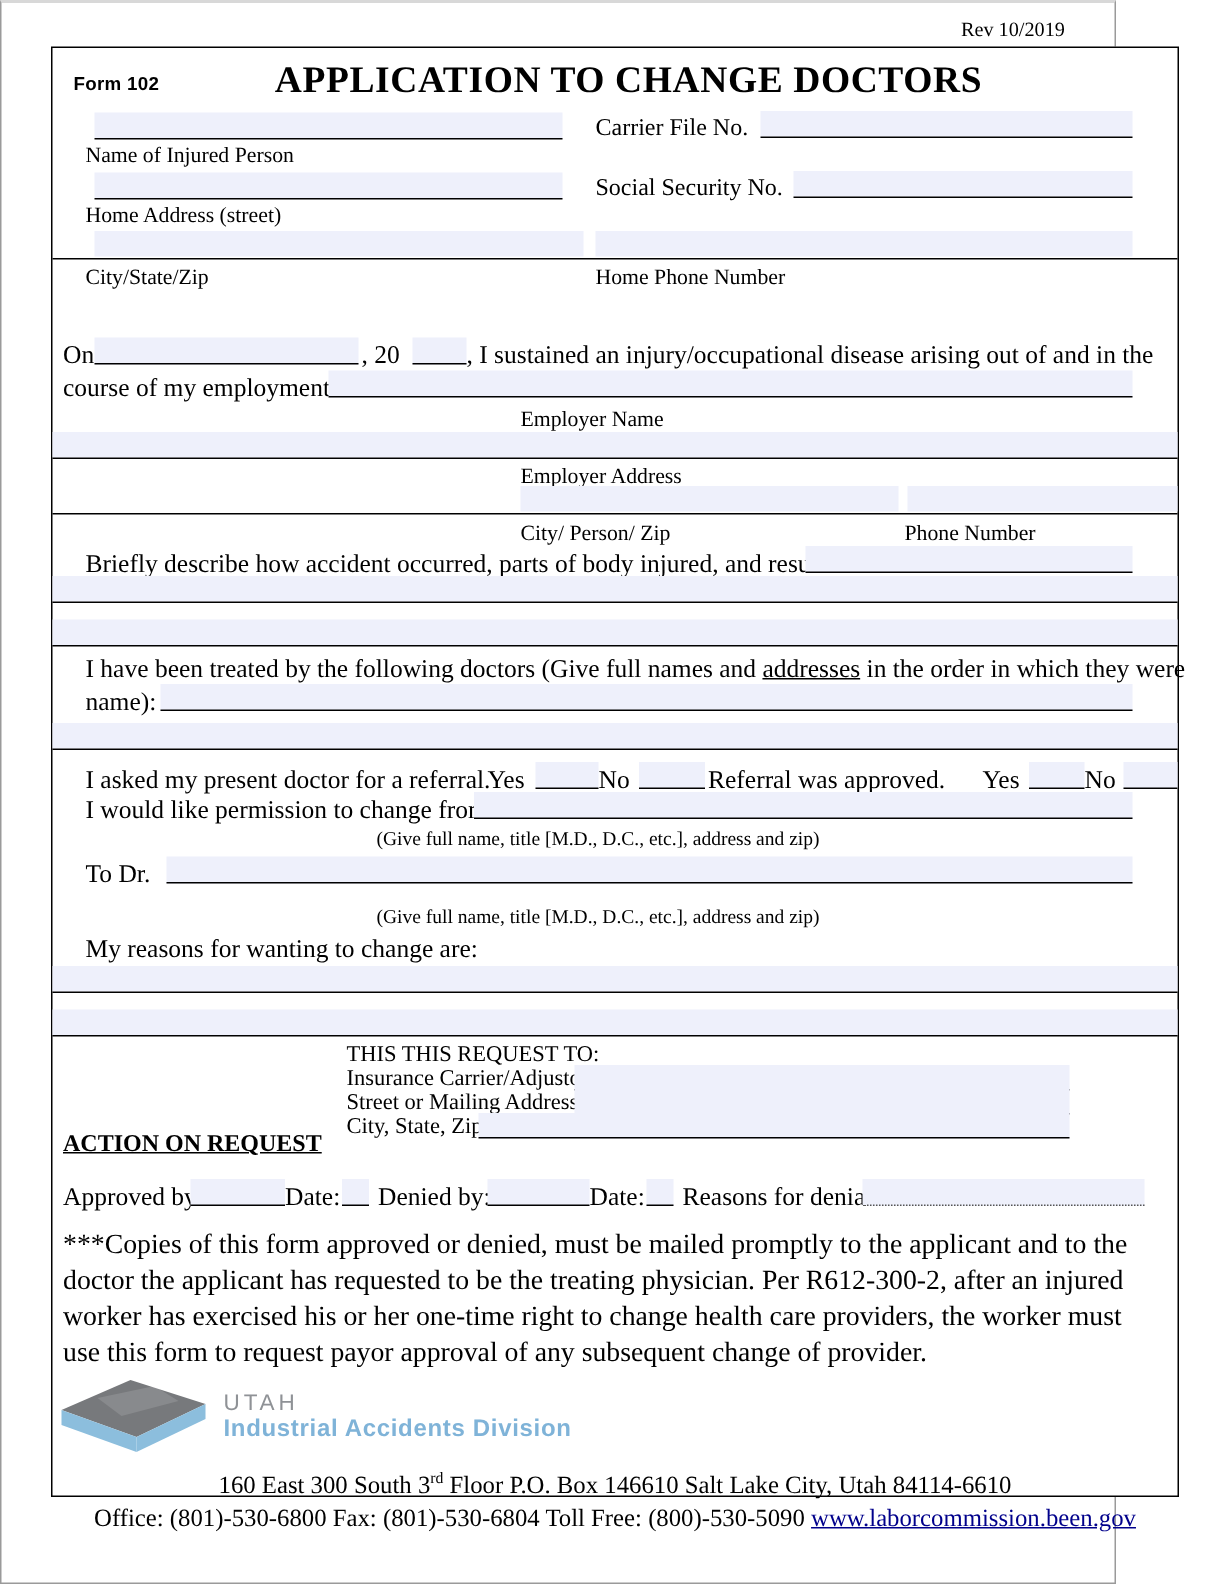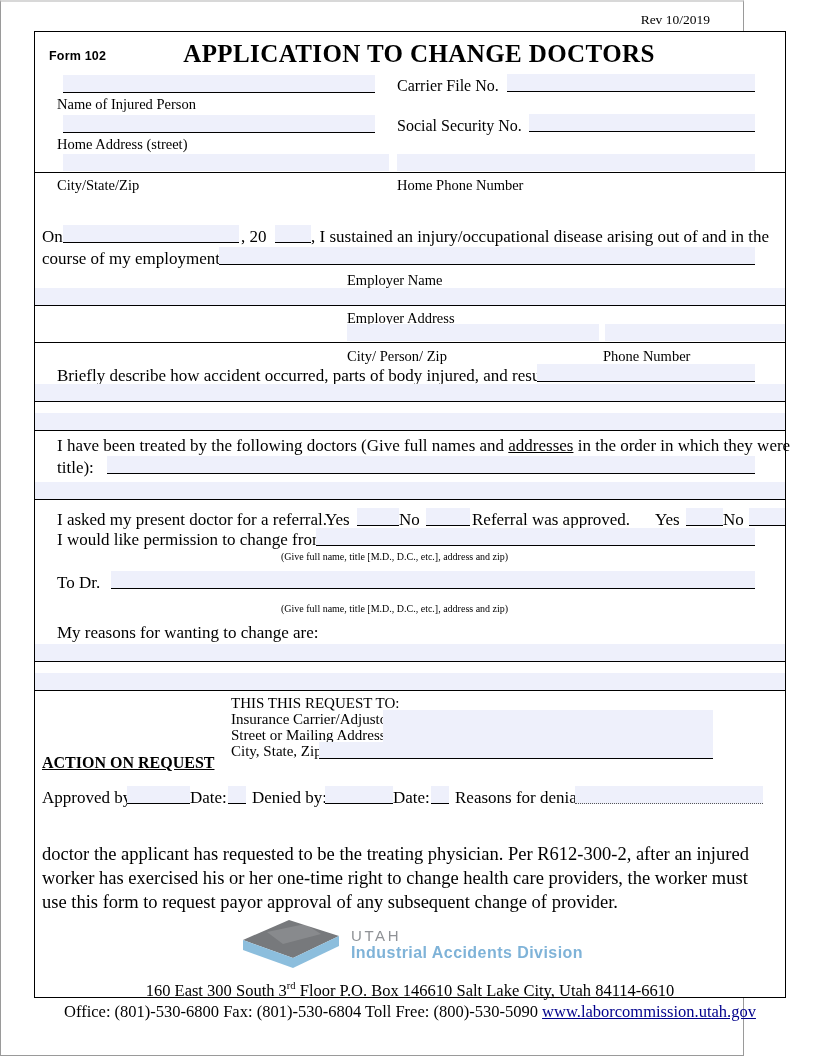--- a/index.html
+++ b/index.html
@@ -91,38 +91,37 @@
     font-weight: bold;
     font-size: 25px;
     letter-spacing: .4px;
     padding-left: 18px;
   }
 
   .lbl {
     font-size: 14.5px;
   }
   .lbl-sm {
-    font-size: 10px;
-    margin-left: 30px;
+    font-size: 13px;
   }
   .body-txt {
     font-size: 17px;
   }
   .note-txt {
     font-size: 18.5px;
   }
 
   
   .logo-wrap {
     position: absolute;
     left: 0; right: 0;
     top: 882px;
     height: 60px;
     display: flex;
-    justify-content: center;
+    justify-content: flex-start;
     align-items: center;
   }
   .logo-mark { width: 108px; height: 52px; flex: none; }
   .logo-text { margin-left: 6px; line-height: 1; }
   .logo-utah {
     font-family: "Liberation Sans", sans-serif;
     font-size: 15px;
     color: #8f9296;
     letter-spacing: 2.6px;
     display: block;
@@ -219,21 +218,21 @@
 
       <div class="shade" style="left:0px;top:352px;width:750px;height:17px;"></div>
       <div class="rule" style="left:0px;top:369px;width:750px;"></div>
 
       <div class="shade" style="left:0px;top:381px;width:750px;height:17px;"></div>
       <div class="rule" style="left:0px;top:398px;width:750px;"></div>
 
       <div class="txt body-txt" style="left:22px;top:404px;text-align:center;">
         <span>I have been treated by the following doctors (Give full names and </span><span style="text-decoration:underline;">addresses</span><span> in the order in which they were</span>
       </div>
-      <div class="txt body-txt" style="left:22px;top:426px;">title):</div>
+      <div class="txt body-txt" style="left:22px;top:426px;">name):</div>
       <div class="shade ul" style="left:72px;top:424px;width:648px;height:17px;"></div>
 
       <div class="shade" style="left:0px;top:450px;width:750px;height:17px;"></div>
       <div class="rule" style="left:0px;top:467px;width:750px;"></div>
 
       <div class="txt body-txt" style="left:22px;top:478px;">I asked my present doctor for a referral.</div>
       <div class="txt body-txt" style="left:290px;top:478px;">Yes</div>
       <div class="shade ul" style="left:322px;top:476px;width:42px;height:17px;"></div>
       <div class="txt body-txt" style="left:364px;top:478px;">No</div>
       <div class="shade ul" style="left:391px;top:476px;width:44px;height:17px;"></div>
@@ -273,20 +272,21 @@
       <div class="shade ul" style="left:92px;top:754px;width:63px;height:17px;"></div>
       <div class="txt body-txt" style="left:155px;top:756px;">Date:</div>
       <div class="shade ul" style="left:193px;top:754px;width:18px;height:17px;"></div>
       <div class="txt body-txt" style="left:217px;top:756px;">Denied by:</div>
       <div class="shade ul" style="left:290px;top:754px;width:68px;height:17px;"></div>
       <div class="txt body-txt" style="left:358px;top:756px;">Date:</div>
       <div class="shade ul" style="left:396px;top:754px;width:18px;height:17px;"></div>
       <div class="txt body-txt" style="left:420px;top:756px;">Reasons for denial:</div>
       <div class="shade" style="left:540px;top:754px;width:188px;height:17px;border-bottom:1px dotted #555;"></div>
 
+      <div class="txt note-txt" style="left:7px;top:788px;">***Copies of this form approved or denied, must be mailed promptly to the applicant and to the</div>
       <div class="txt note-txt" style="left:7px;top:812px;">doctor the applicant has requested to be the treating physician. Per R612-300-2, after an injured</div>
       <div class="txt note-txt" style="left:7px;top:860px;">use this form to request payor approval of any subsequent change of provider.</div>
       <div class="txt note-txt" style="left:7px;top:836px;">worker has exercised his or her one-time right to change health care providers, the worker must</div>
 
       <div class="logo-wrap">
         <svg class="logo-mark" viewBox="0 0 108 52">
           <polygon points="6,22 52,2 102,18 56,40" fill="#77797c"></polygon>
           <polygon points="6,22 56,40 56,50 6,32" fill="#8cbedd"></polygon>
           <polygon points="56,40 102,18 102,28 56,50" fill="#8cbedd"></polygon>
           <polygon points="30,14 68,6 84,16 46,26" fill="#ffffff" opacity="0.13"></polygon>
@@ -294,18 +294,18 @@
         <div class="logo-text">
           <span class="logo-utah">UTAH</span>
           <span class="logo-sub">Industrial Accidents Division</span>
         </div>
       </div>
 
       <div class="footer-line" style="top:948px;">
         <span>160 East 300 South 3</span><sup>rd</sup><span> Floor P.O. Box 146610 Salt Lake City, Utah 84114-6610</span>
       </div>
       <div class="footer-line" style="top:970px;">
-        <span>Office: (801)-530-6800 Fax: (801)-530-6804 Toll Free: (800)-530-5090 </span><span class="link">www.laborcommission.utah.gov</span>
+        <span>Office: (801)-530-6800 Fax: (801)-530-6804 Toll Free: (800)-530-5090 </span><span class="link">www.laborcommission.been.gov</span>
       </div>
 
     </div>
   </div>
 </div>
 
 </body></html>

